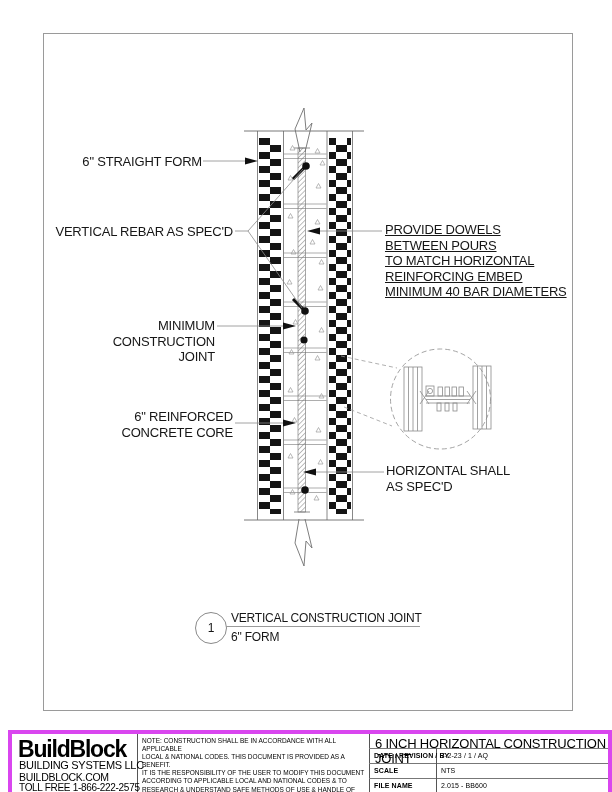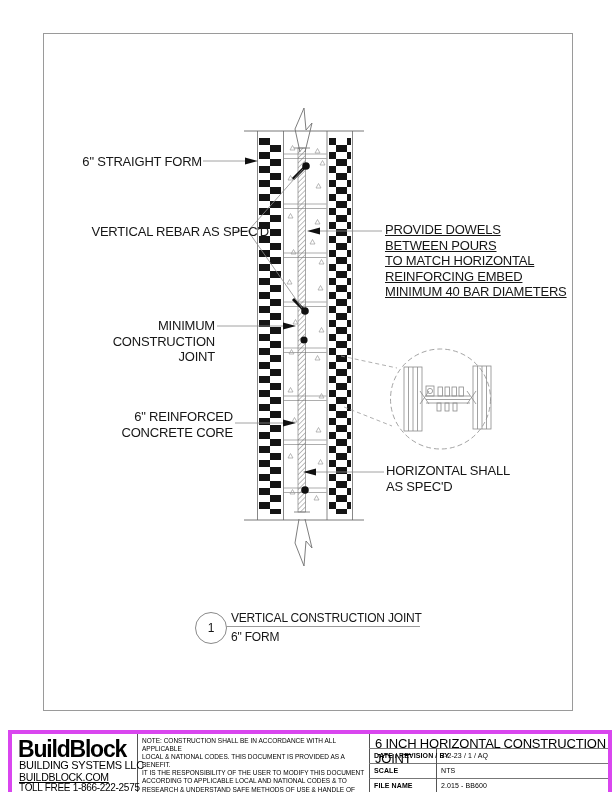--- a/index.html
+++ b/index.html
@@ -16,21 +16,21 @@
   #callout-title{position:absolute;left:231px;top:611px;font-size:12px;color:#161616;letter-spacing:-0.2px;}
   #callout-line{position:absolute;left:226px;top:626px;width:194px;height:1px;background:#9a9a9a;}
   #callout-sub{position:absolute;left:231px;top:630px;font-size:12px;color:#161616;letter-spacing:-0.2px;}
   
   #title-block{position:absolute;left:8px;top:730px;width:596px;height:60px;border:4px solid #d946ef;background:#fff;}
   .tb-vline{position:absolute;top:0;width:1px;height:100%;background:#555;}
   .tb-hline{position:absolute;height:1px;background:#777;}
   #tb-logo{position:absolute;left:6px;top:1px;font-size:23px;font-weight:800;letter-spacing:-1.2px;
     color:#000;transform:scaleY(1.05);transform-origin:left top;}
   #tb-co1{position:absolute;left:7px;top:25px;font-size:11px;color:#000;letter-spacing:-0.3px;}
-  #tb-co2{position:absolute;left:7px;top:37px;font-size:10.5px;color:#000;letter-spacing:-0.3px;text-decoration:underline;}
+  #tb-co2{position:absolute;left:7px;top:37px;font-size:10.5px;color:#000;letter-spacing:-0.3px;}
   #tb-co3{position:absolute;left:7px;top:48px;font-size:10px;color:#000;letter-spacing:-0.3px;}
   #tb-note{position:absolute;left:130px;top:3px;width:224px;font-size:6.5px;line-height:8.1px;
     color:#000;white-space:pre-line;letter-spacing:0px;}
   #tb-title{position:absolute;left:363px;top:2px;width:232px;font-size:13px;color:#000;letter-spacing:-0.2px;}
   .tb-row-label{position:absolute;left:362px;font-size:7px;color:#000;font-weight:700;letter-spacing:0.1px;}
   .tb-row-value{position:absolute;left:429px;font-size:7px;color:#000;letter-spacing:0.1px;}
 </style>
 </head>
 <body>
 
@@ -180,21 +180,21 @@
         <rect x="453" y="403" width="4" height="8"></rect>
         <line x1="420" y1="391" x2="429" y2="404"></line>
         <line x1="420" y1="404" x2="429" y2="391"></line>
         <line x1="467" y1="391" x2="476" y2="404"></line>
         <line x1="467" y1="404" x2="476" y2="391"></line>
       </g>
     </g>
   </svg>
 
   <div class="dwg-label ra" style="left:60px;top:154px;width:142px;">6" STRAIGHT FORM</div>
-  <div class="dwg-label ra" style="left:55px;top:224px;width:178px;margin-left:36px;">VERTICAL REBAR AS SPEC'D</div>
+  <div class="dwg-label ra" style="left:55px;top:224px;width:178px;">VERTICAL REBAR AS SPEC'D</div>
   <div class="dwg-label ra" style="left:70px;top:318px;width:145px;">MINIMUM CONSTRUCTION
 JOINT</div>
   <div class="dwg-label ra" style="left:100px;top:409px;width:133px;">6" REINFORCED
 CONCRETE CORE</div>
   <div class="dwg-label" style="left:385px;top:222px;width:195px;text-decoration:underline;">PROVIDE DOWELS
 BETWEEN POURS
 TO MATCH HORIZONTAL
 REINFORCING EMBED
 MINIMUM 40 BAR DIAMETERS</div>
   <div class="dwg-label" style="left:386px;top:463px;width:160px;">HORIZONTAL SHALL

